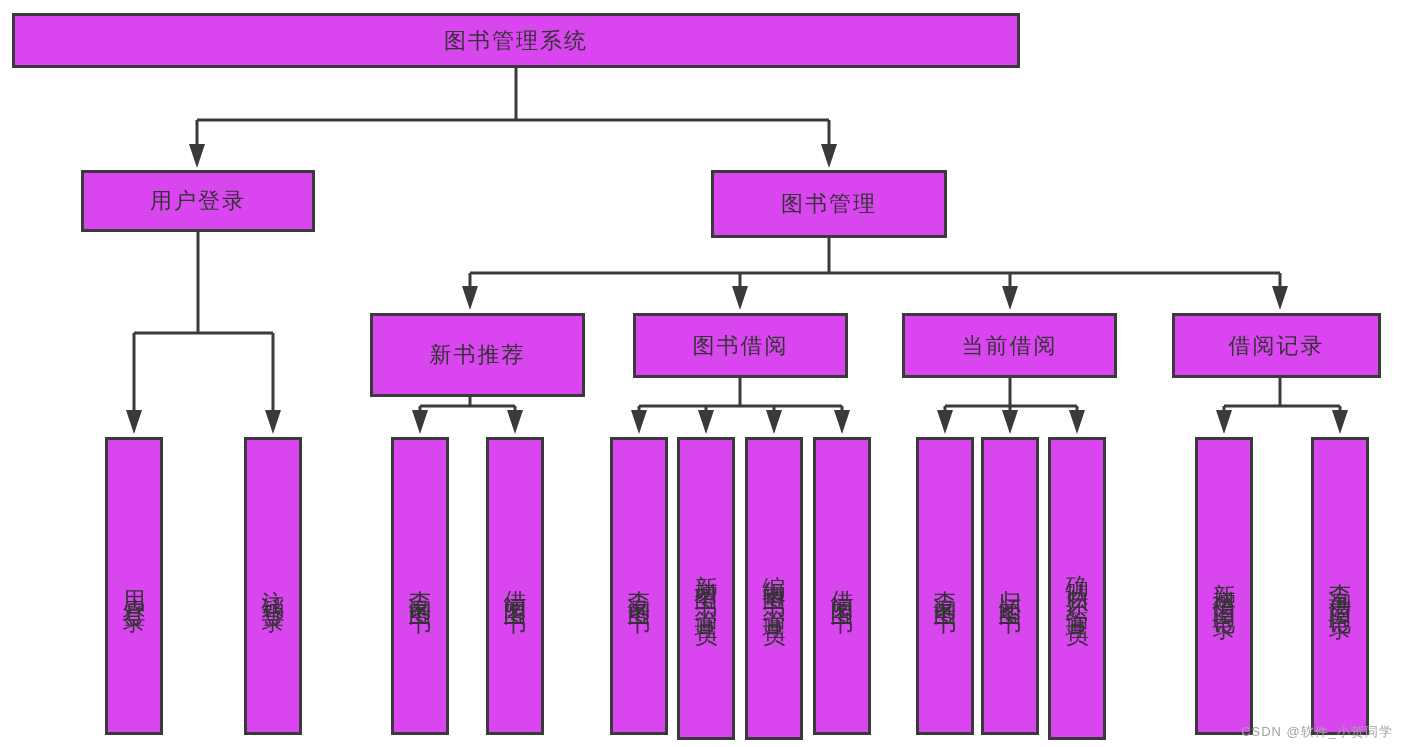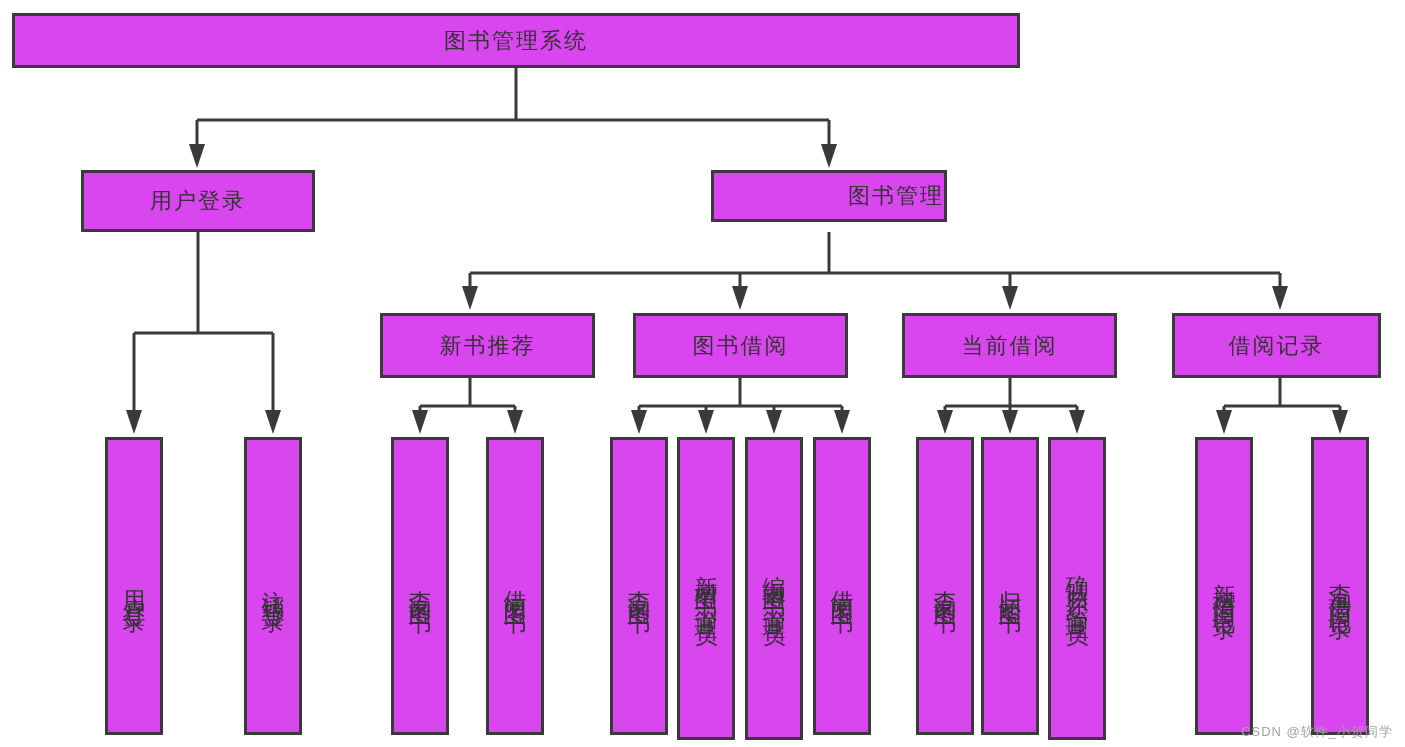--- a/index.html
+++ b/index.html
@@ -117,24 +117,24 @@
       <line x1="1340" y1="406" x2="1340" y2="416" stroke="#3a3a3a" stroke-width="3"></line>
       <polygon points="1332,410 1348,410 1340,434" fill="#3a3a3a"></polygon>
     </svg>
   <div id="nodes">
       <div class="node h" style="left: 12px; top: 13px; width: 1008px; height: 55px;">
         <span class="htext">图书管理系统</span>
       </div>
       <div class="node h" style="left: 81px; top: 170px; width: 234px; height: 62px;">
         <span class="htext">用户登录</span>
       </div>
-      <div class="node h" style="left: 711px; top: 170px; width: 236px; height: 52px; justify-content: flex-end;">
+      <div class="node h" style="left: 711px; top: 170px; width: 236px; height: 68px;">
         <span class="htext">图书管理</span>
       </div>
-      <div class="node h" style="left: 380px; top: 313px; width: 215px; height: 65px;">
+      <div class="node h" style="left: 370px; top: 313px; width: 215px; height: 84px;">
         <span class="htext">新书推荐</span>
       </div>
       <div class="node h" style="left: 633px; top: 313px; width: 215px; height: 65px;">
         <span class="htext">图书借阅</span>
       </div>
       <div class="node h" style="left: 902px; top: 313px; width: 215px; height: 65px;">
         <span class="htext">当前借阅</span>
       </div>
       <div class="node h" style="left: 1172px; top: 313px; width: 209px; height: 65px; justify-content: center;">
         <span class="htext">借阅记录</span>

